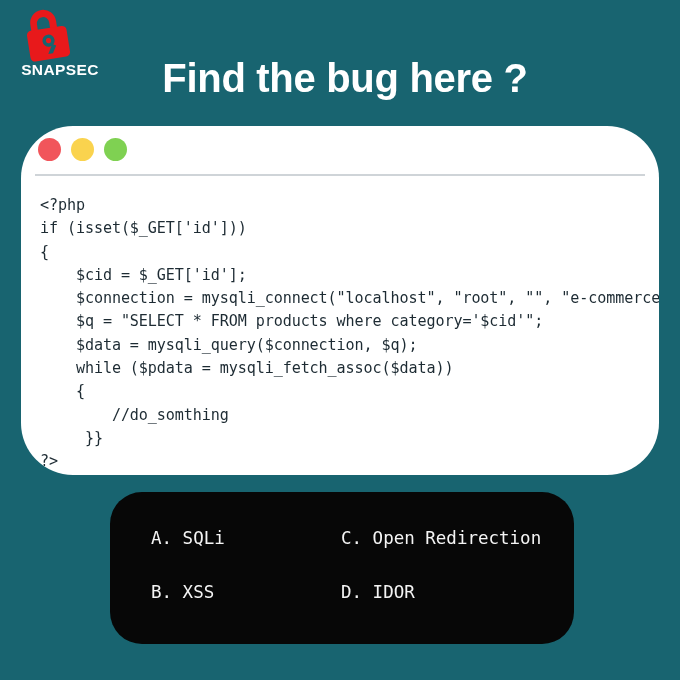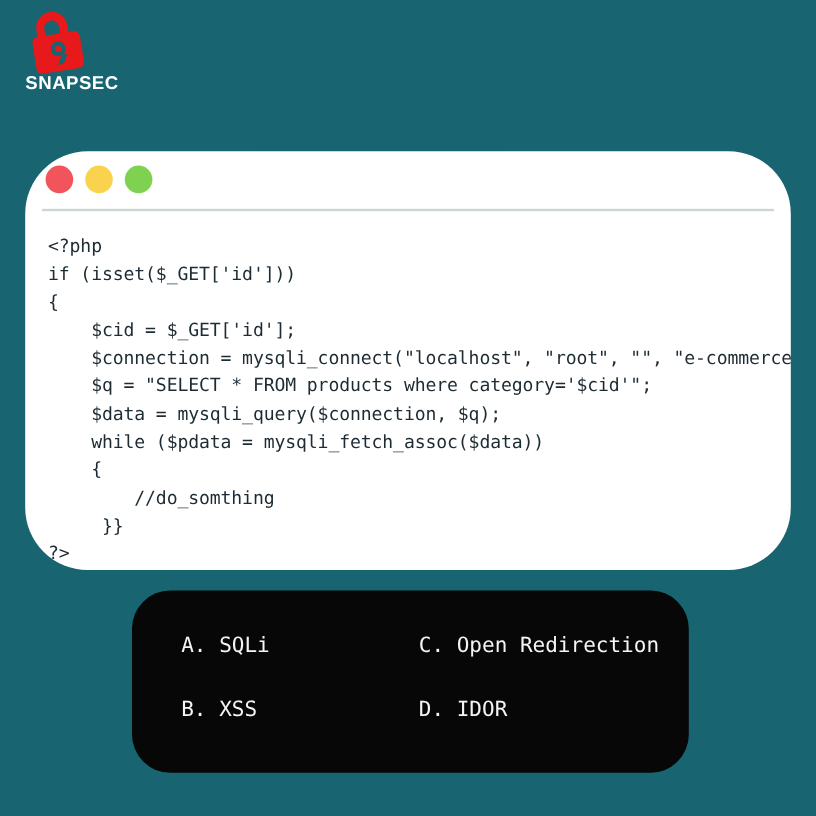--- a/index.html
+++ b/index.html
@@ -133,21 +133,21 @@
   #option-row-1 { top: 31px; }
   #option-row-2 { top: 85px; }
   .option {
     color: #f4f4f4;
     font-family: "DejaVu Sans Mono", "Liberation Mono", monospace;
     font-size: 17.5px;
     line-height: 30px;
     white-space: pre;
   }
   .option.left  { margin-left: 41px; width: 190px; }
-  .option.right { margin-left: 8px; }
+  .option.right { margin-left: 0px; }
 
   
   #footer-url {
     position: absolute;
     right: 17px;
     bottom: 11px;
     color: #eaf1f2;
     font-size: 14.5px;
     font-family: "Liberation Sans", sans-serif;
     letter-spacing: 0.2px;
@@ -164,20 +164,21 @@
         <path d="M14 24 L14 16 A13 13 0 0 1 40 16 L40 24 L33 24 L33 16.5 A6.2 6.2 0 0 0 20.6 16.5 L20.6 24 Z" fill="#e8191b"></path>
         <rect x="9" y="22" width="40" height="31" rx="4.5" fill="#e8191b"></rect>
         <circle cx="29.5" cy="34.5" r="6.1" fill="#186470"></circle>
         <circle cx="29.5" cy="34.5" r="2.6" fill="#e8191b"></circle>
         <path d="M32.6 38.4 L27.2 47.6 L31.9 47.6 L36.3 40.6 Z" fill="#186470"></path>
       </g>
     </svg>
     <div id="brand-name">SNAPSEC</div>
   </div>
 
+  <div id="headline">Find the bug here ?</div>
 
   <div id="code-card">
     <div id="window-dots">
       <span class="dot red"></span>
       <span class="dot yellow"></span>
       <span class="dot green"></span>
     </div>
     <div id="window-divider"></div>
     <pre id="code-block">&lt;?php
 if (isset($_GET['id']))

